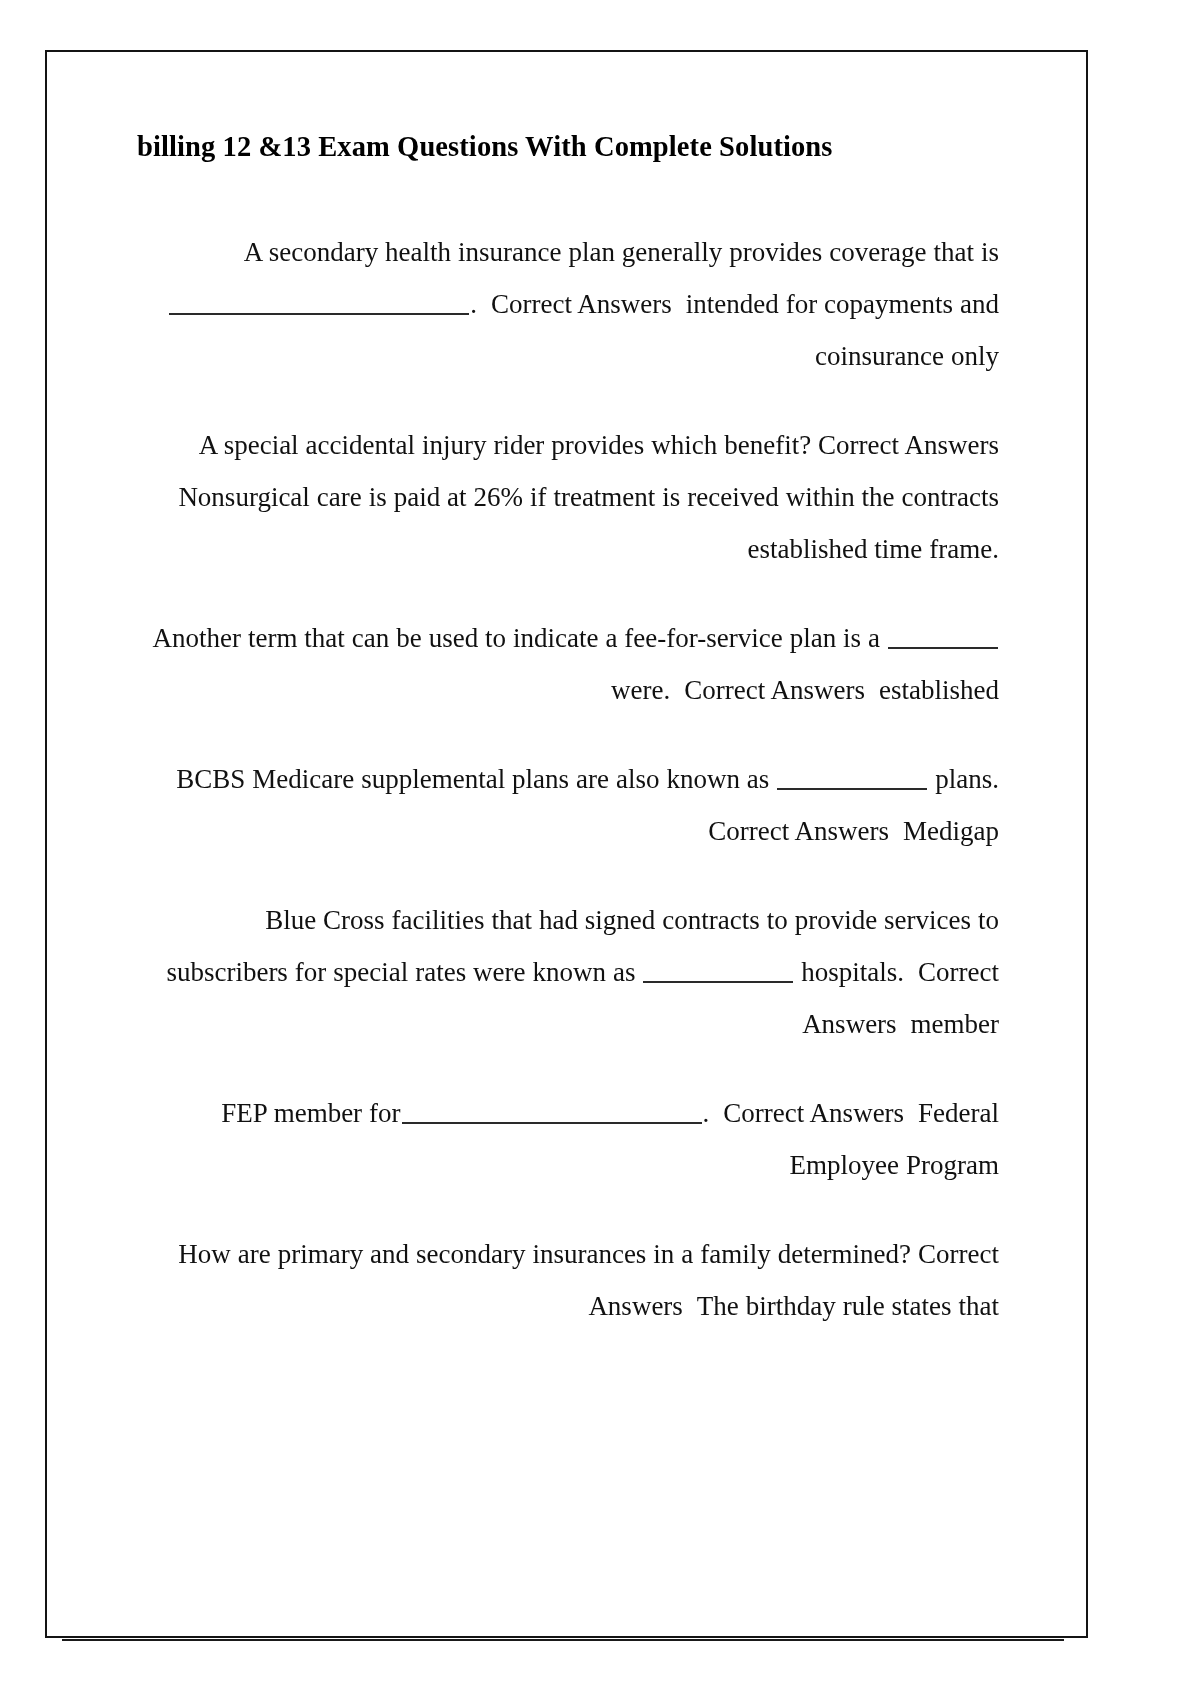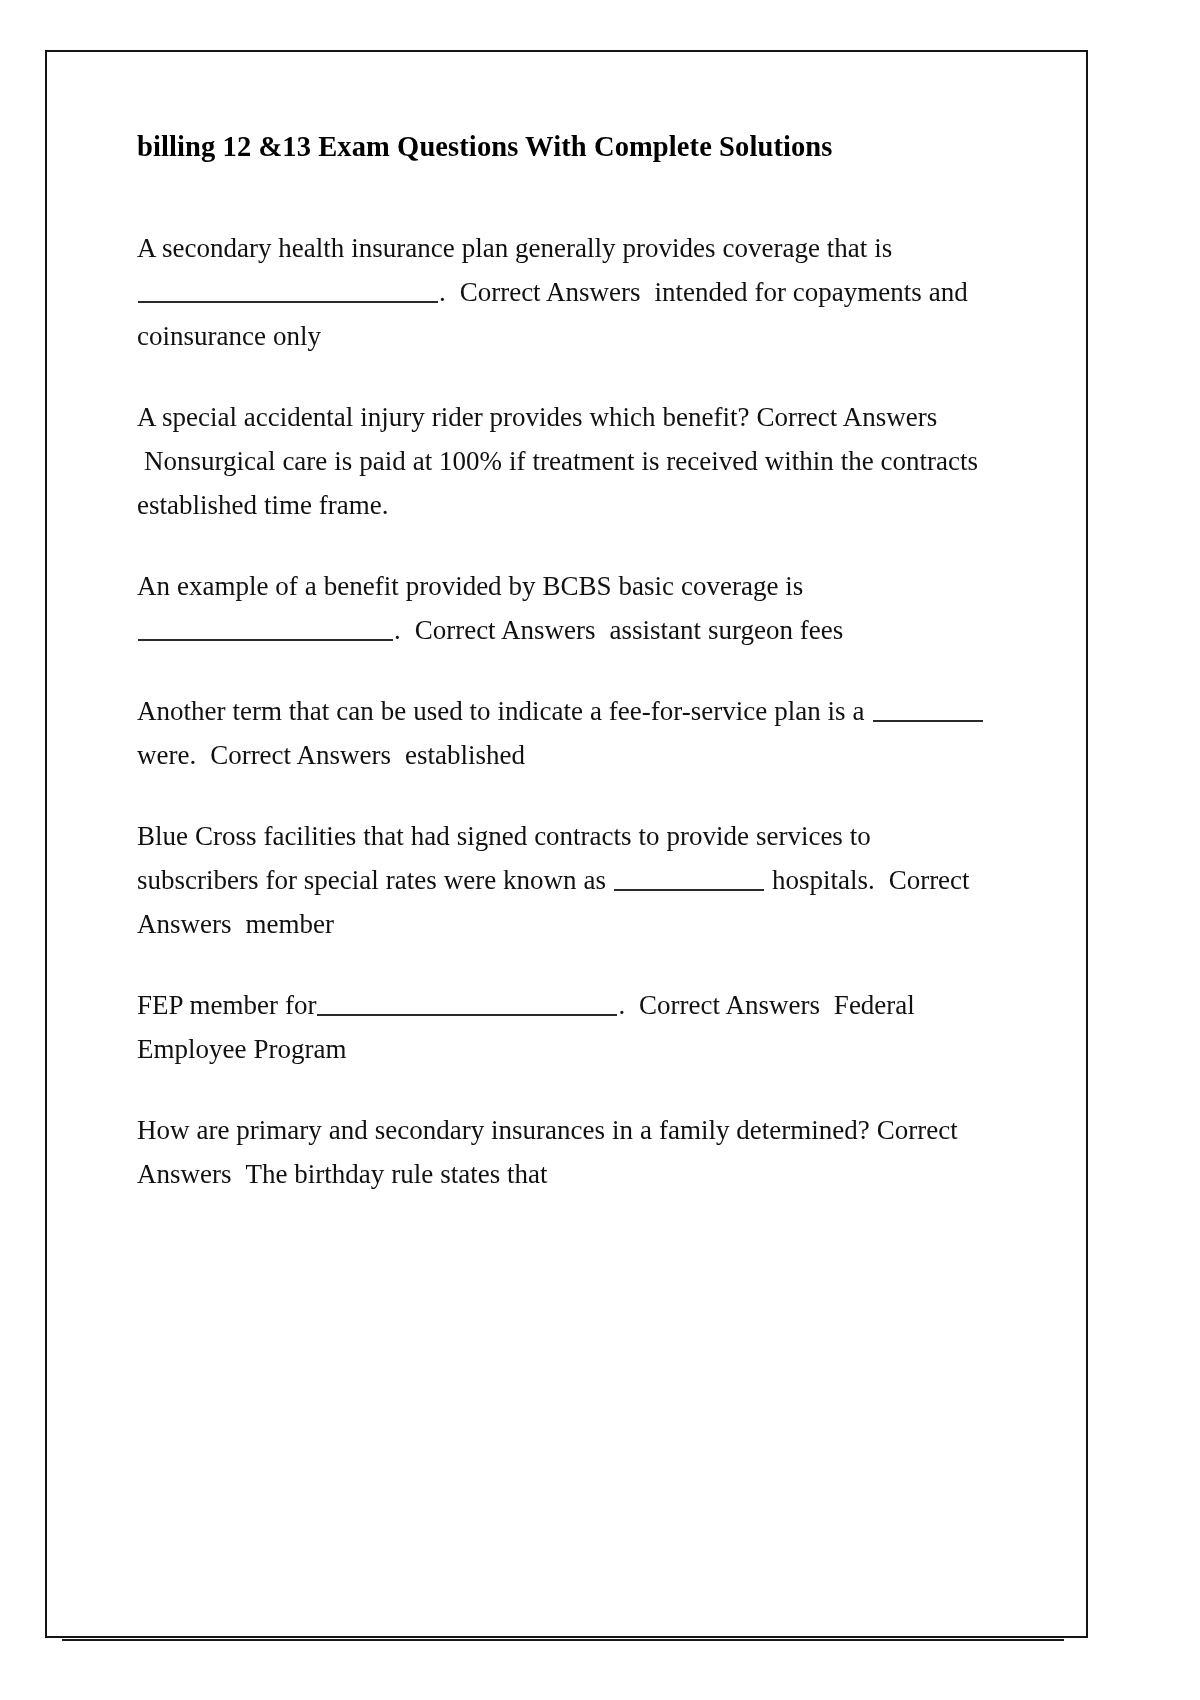--- a/index.html
+++ b/index.html
@@ -61,24 +61,24 @@
     margin: 0 0 0 0;
     white-space: nowrap;
   }
 
   .qa-list {
     margin-top: 62px;
   }
 
   .qa-block {
     font-size: 27px;
-    line-height: 44px;
+    line-height: 52px;
     color: #111111;
     margin-bottom: 37px;
-    text-align: left;
+    text-align: right;
     word-spacing: 0.2px;
   }
   .qa-block:last-child { margin-bottom: 16px; }
 
   
   .blank {
     display: inline-block;
     border-bottom: 2px solid #2a2a2a;
     vertical-align: baseline;
     height: 0.92em;
@@ -106,37 +106,39 @@
         <p class="qa-block">
           <span>A secondary health insurance plan generally provides coverage that is</span>
           <span class="blank w-xl"></span><span>.</span>
           &nbsp;<span>Correct Answers</span>
           &nbsp;<span>intended for copayments and coinsurance only</span>
         </p>
 
         <p class="qa-block">
           <span>A special accidental injury rider provides which benefit?</span>
           <span>Correct Answers</span>
-          &nbsp;<span>Nonsurgical care is paid at 100% if treatment is received within the contracts established time frame.</span>
+          &nbsp;<span>Nonsurgical care is paid at 26% if treatment is received within the contracts established time frame.</span>
         </p>
 
-        <p class="qa-block">
-          <span>An example of a benefit provided by BCBS basic coverage is</span><span class="blank w-lg"></span><span>.</span>
-          &nbsp;<span>Correct Answers</span>
-          &nbsp;<span>assistant surgeon fees</span>
-        </p>
 
         <p class="qa-block">
           <span>Another term that can be used to indicate a fee-for-service plan is a</span>
           <span class="blank w-sm"></span>
           <span>were.</span>
           &nbsp;<span>Correct Answers</span>
           &nbsp;<span>established</span>
         </p>
 
+        <p class="qa-block">
+          <span>BCBS Medicare supplemental plans are also known as</span>
+          <span class="blank w-md"></span>
+          <span>plans.</span>
+          &nbsp;<span>Correct Answers</span>
+          &nbsp;<span>Medigap</span>
+        </p>
 
         <p class="qa-block">
           <span>Blue Cross facilities that had signed contracts to provide services to subscribers for special rates were known as</span>
           <span class="blank w-md"></span>
           <span>hospitals.</span>
           &nbsp;<span>Correct Answers</span>
           &nbsp;<span>member</span>
         </p>
 
         <p class="qa-block">

